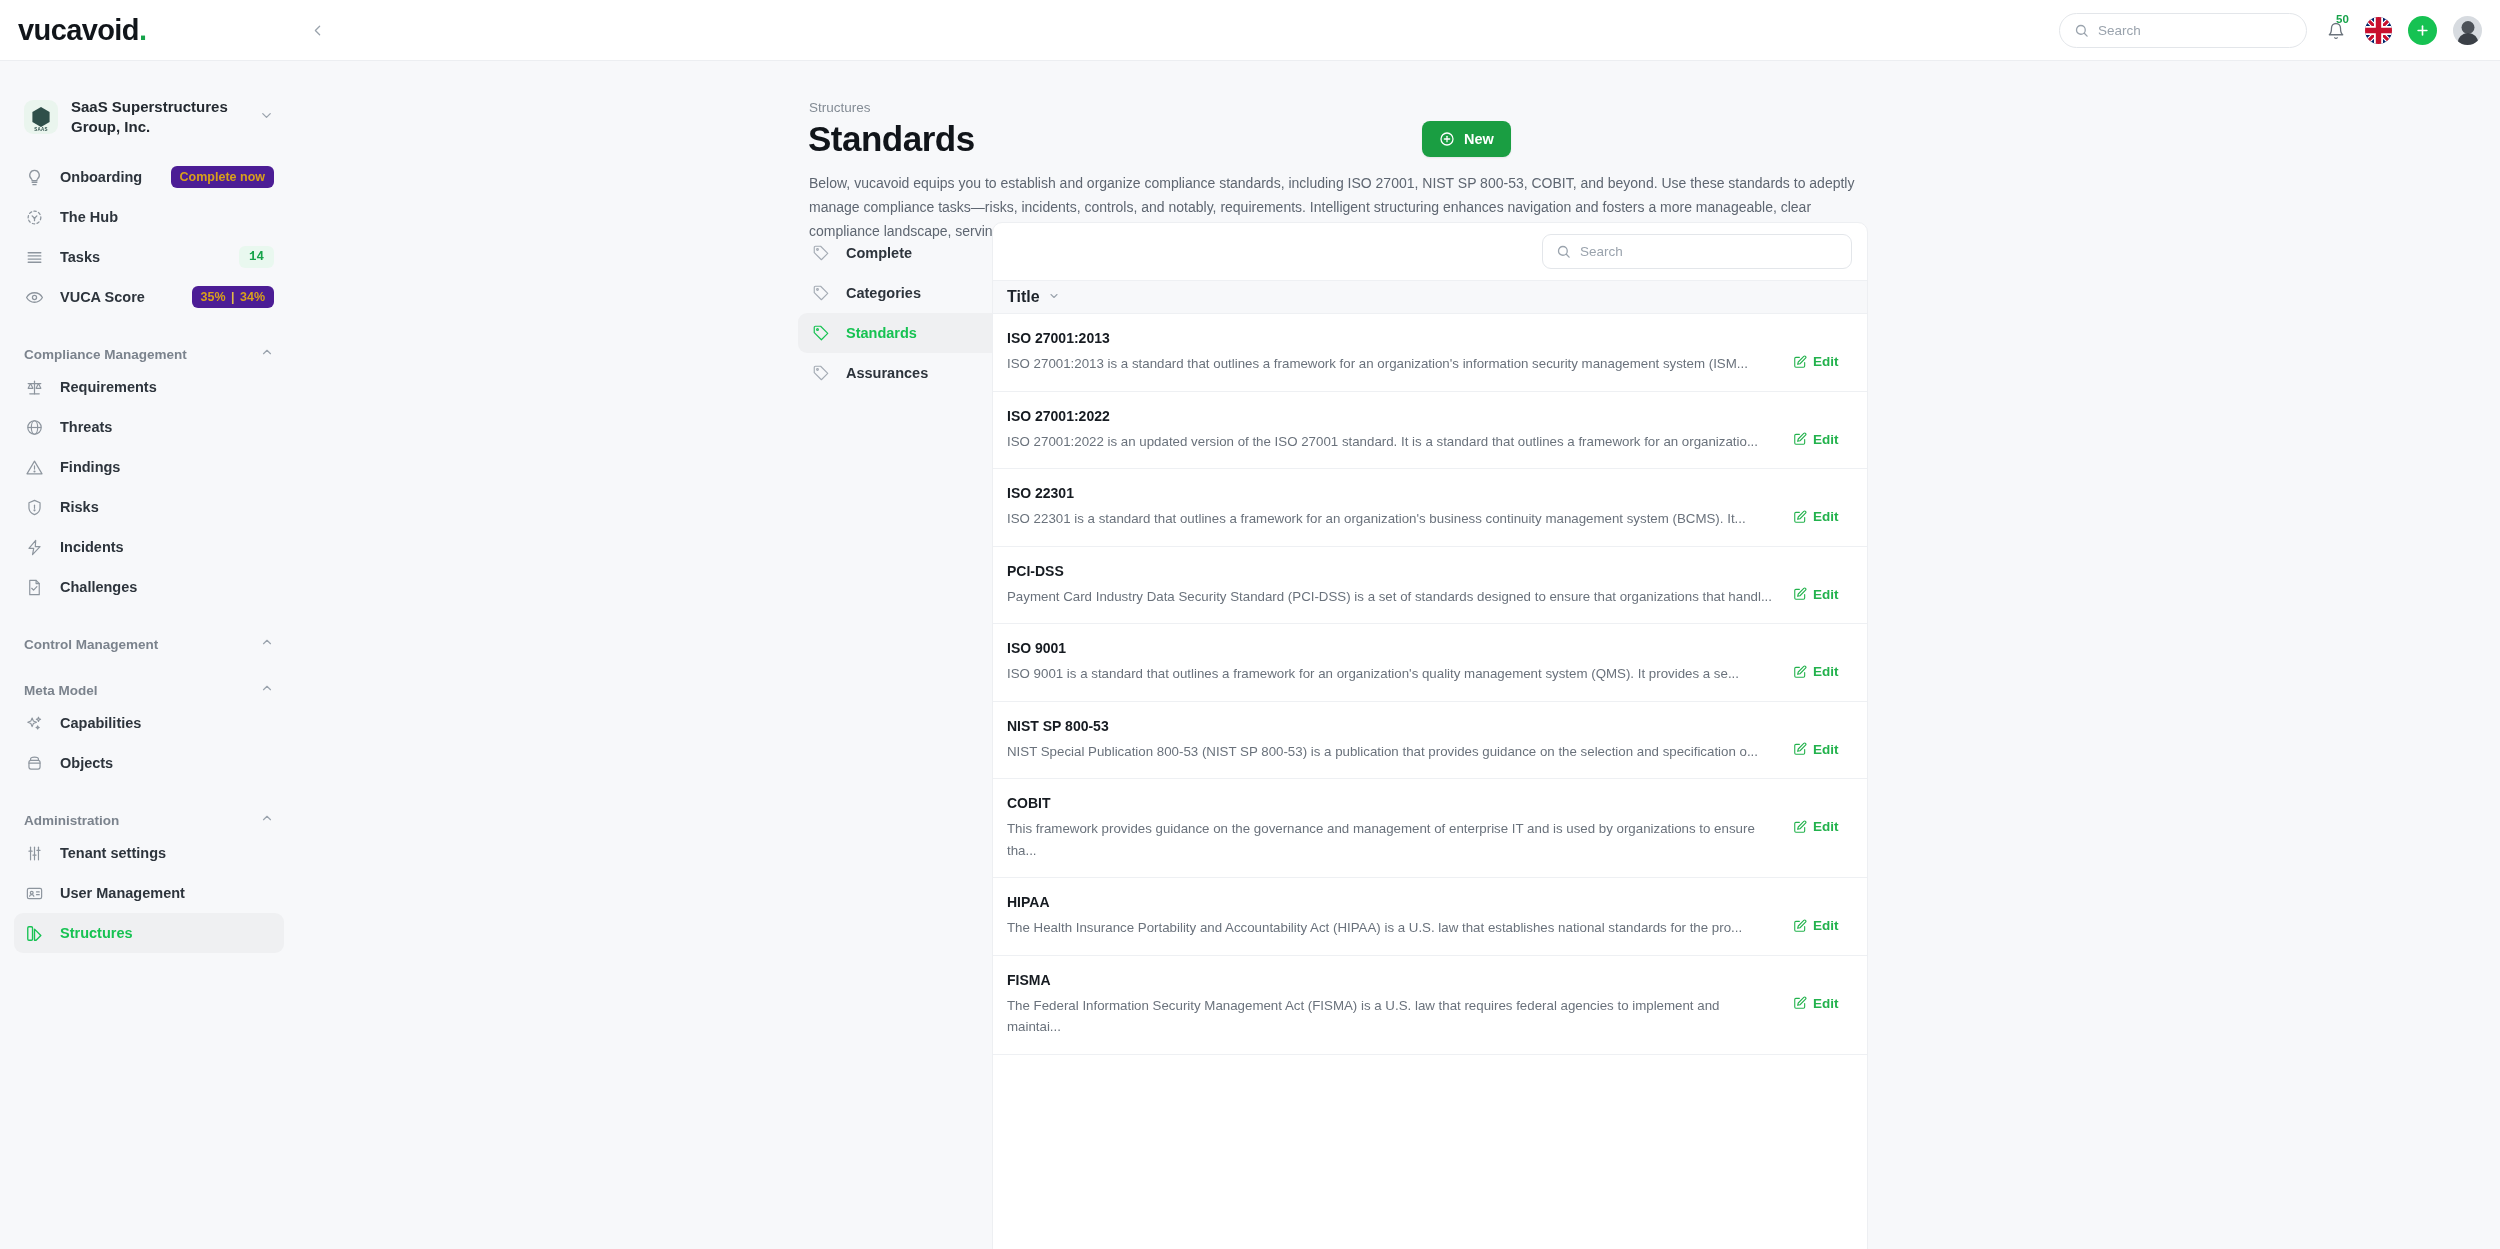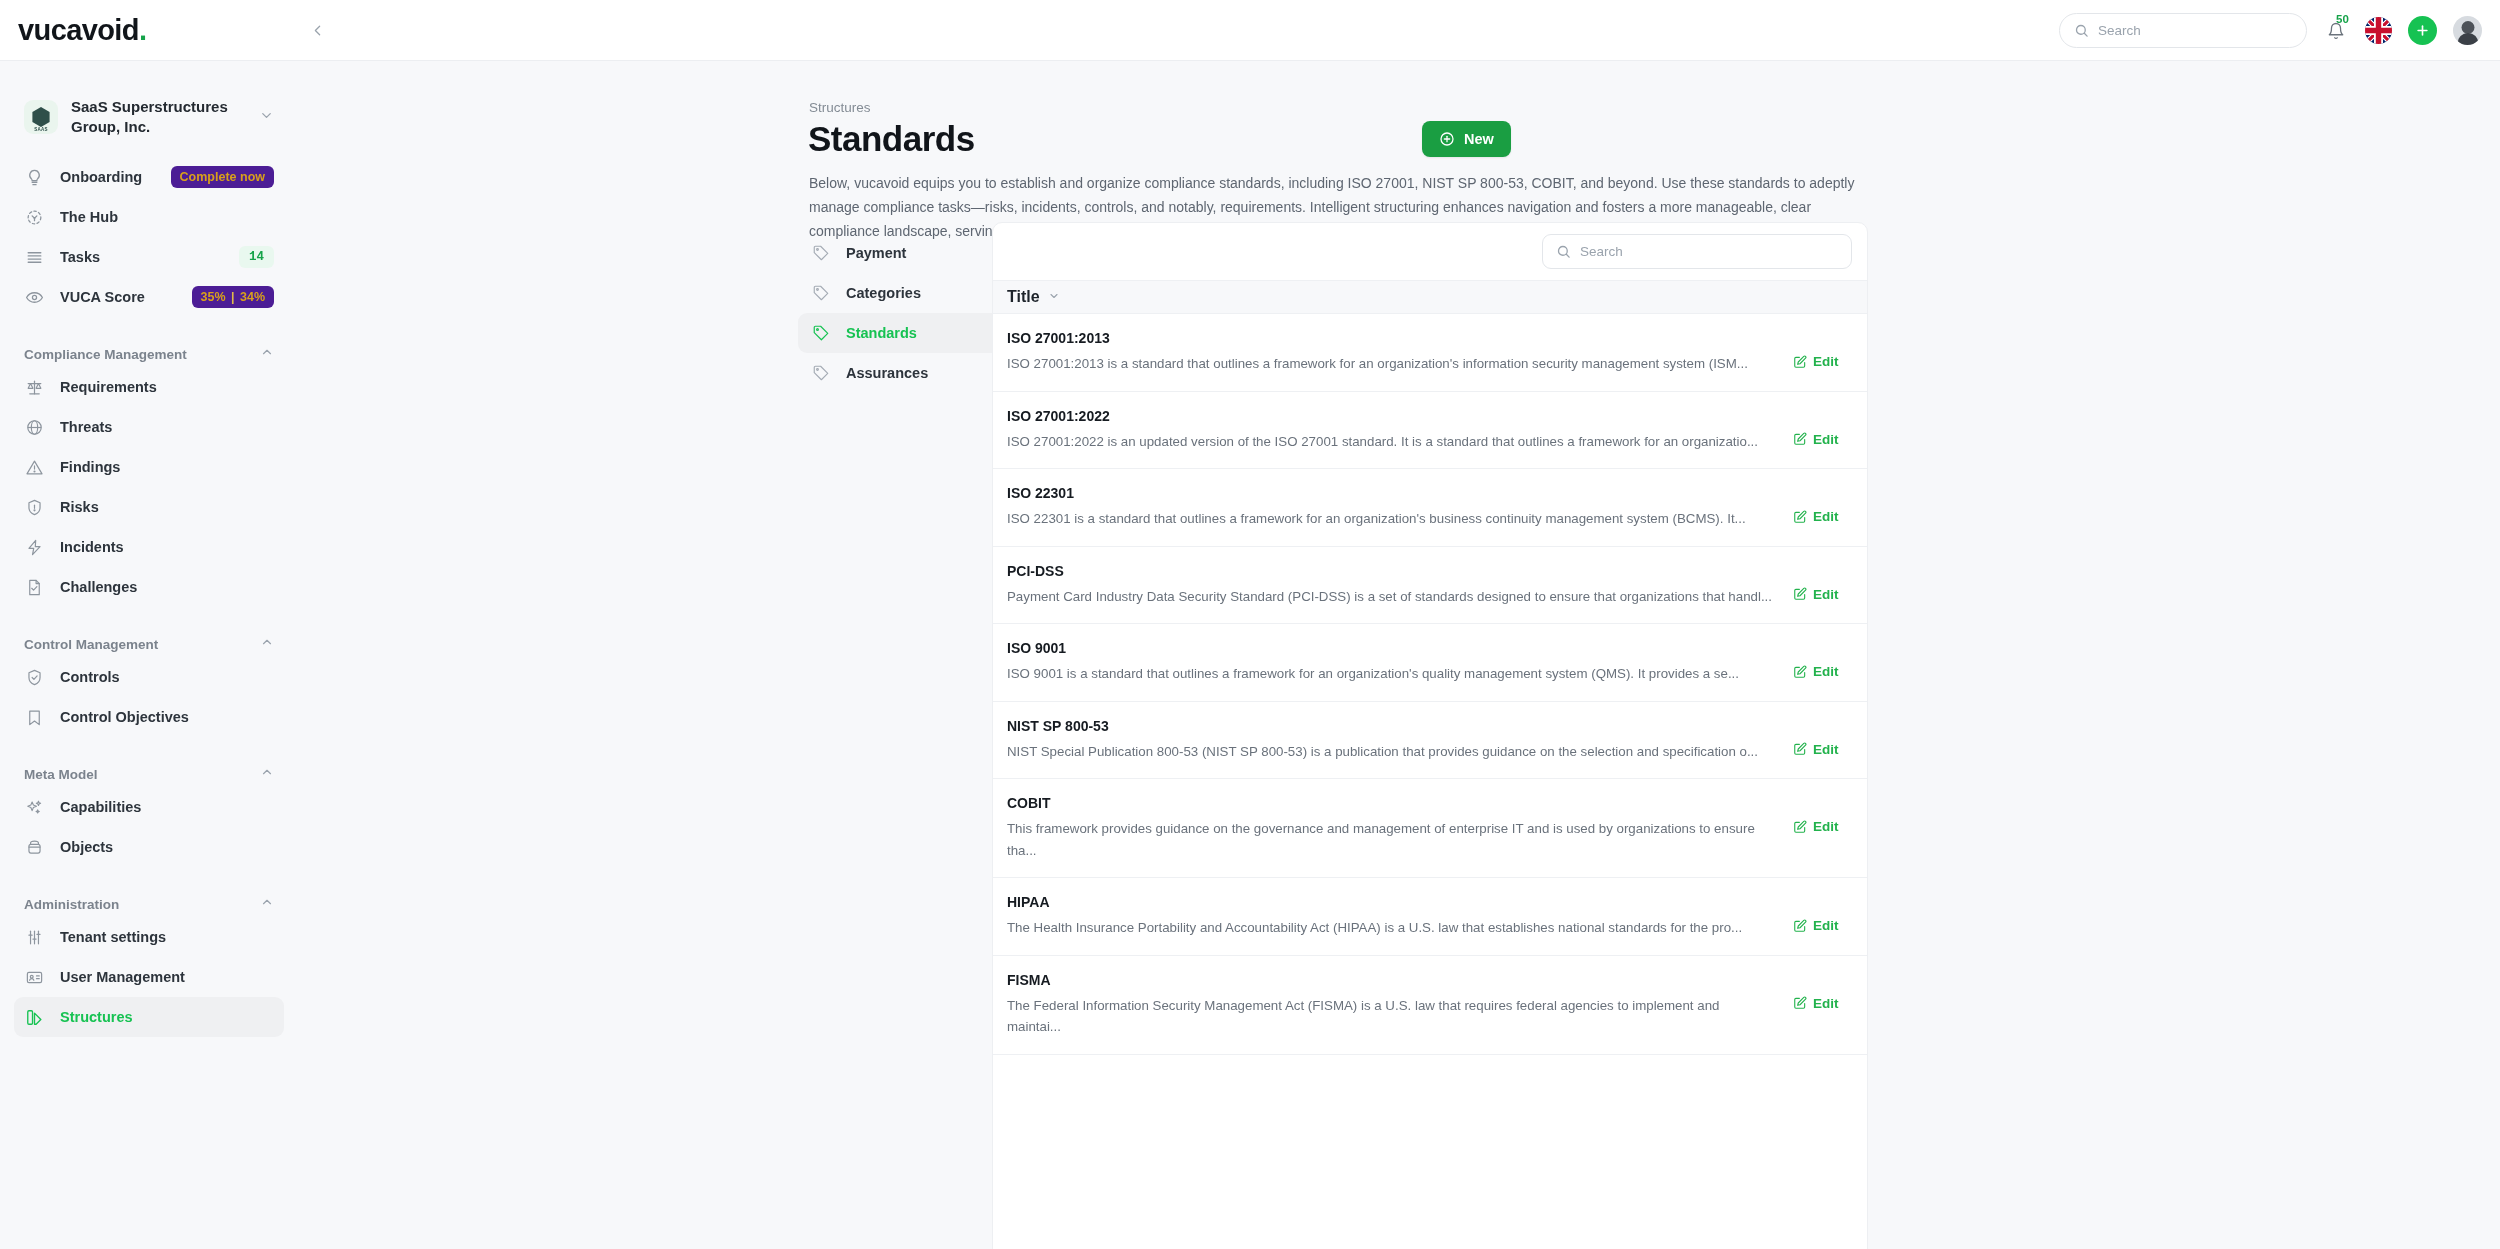--- a/index.html
+++ b/index.html
@@ -390,39 +390,20 @@
   </div>
 
   <div class="nav-group">
     <span class="gt">Control Management</span>
     <span class="gc">
       <svg width="14" height="14" viewBox="0 0 24 24" fill="none" stroke="currentColor" stroke-width="2" stroke-linecap="round" stroke-linejoin="round">
           <polyline points="18 15 12 9 6 15"></polyline>
         </svg>
     </span>
   </div>
-  <div>
-    <div class="nav-item">
-      <span class="ic">
-        <svg width="19" height="19" viewBox="0 0 24 24" fill="none" stroke="currentColor" stroke-width="1.5" stroke-linecap="round" stroke-linejoin="round">
-            <path d="M12 3l7 3v6c0 4.5-3 7.7-7 9-4-1.3-7-4.5-7-9V6z"></path>
-            <polyline points="9 12 11.3 14.3 15.3 10"></polyline>
-          </svg>
-      </span>
-      <span class="lbl">Controls</span>
-    </div>
-    <div class="nav-item">
-      <span class="ic">
-        <svg width="19" height="19" viewBox="0 0 24 24" fill="none" stroke="currentColor" stroke-width="1.5" stroke-linecap="round" stroke-linejoin="round">
-            <path d="M6 4h12v17l-6-4.5L6 21z"></path>
-          </svg>
-      </span>
-      <span class="lbl">Control Objectives</span>
-    </div>
-  </div>
 
   <div class="nav-group">
     <span class="gt">Meta Model</span>
     <span class="gc">
       <svg width="14" height="14" viewBox="0 0 24 24" fill="none" stroke="currentColor" stroke-width="2" stroke-linecap="round" stroke-linejoin="round">
           <polyline points="18 15 12 9 6 15"></polyline>
         </svg>
     </span>
   </div>
   <div>
@@ -511,21 +492,21 @@
   </div>
 
   <div class="subnav">
     <div class="sub-item">
       <span class="ic">
         <svg width="18" height="18" viewBox="0 0 24 24" fill="none" stroke="currentColor" stroke-width="1.5" stroke-linecap="round" stroke-linejoin="round">
             <path d="M3 11.5V4.5A1.5 1.5 0 0 1 4.5 3h7L21 12.5 12.5 21z"></path>
             <circle cx="7.3" cy="7.3" r="1.2"></circle>
           </svg>
       </span>
-      <span class="lbl">Payment</span>
+      <span class="lbl">Complete</span>
     </div>
     <div class="sub-item">
       <span class="ic">
         <svg width="18" height="18" viewBox="0 0 24 24" fill="none" stroke="currentColor" stroke-width="1.5" stroke-linecap="round" stroke-linejoin="round">
             <path d="M3 11.5V4.5A1.5 1.5 0 0 1 4.5 3h7L21 12.5 12.5 21z"></path>
             <circle cx="7.3" cy="7.3" r="1.2"></circle>
           </svg>
       </span>
       <span class="lbl">Categories</span>
     </div>

